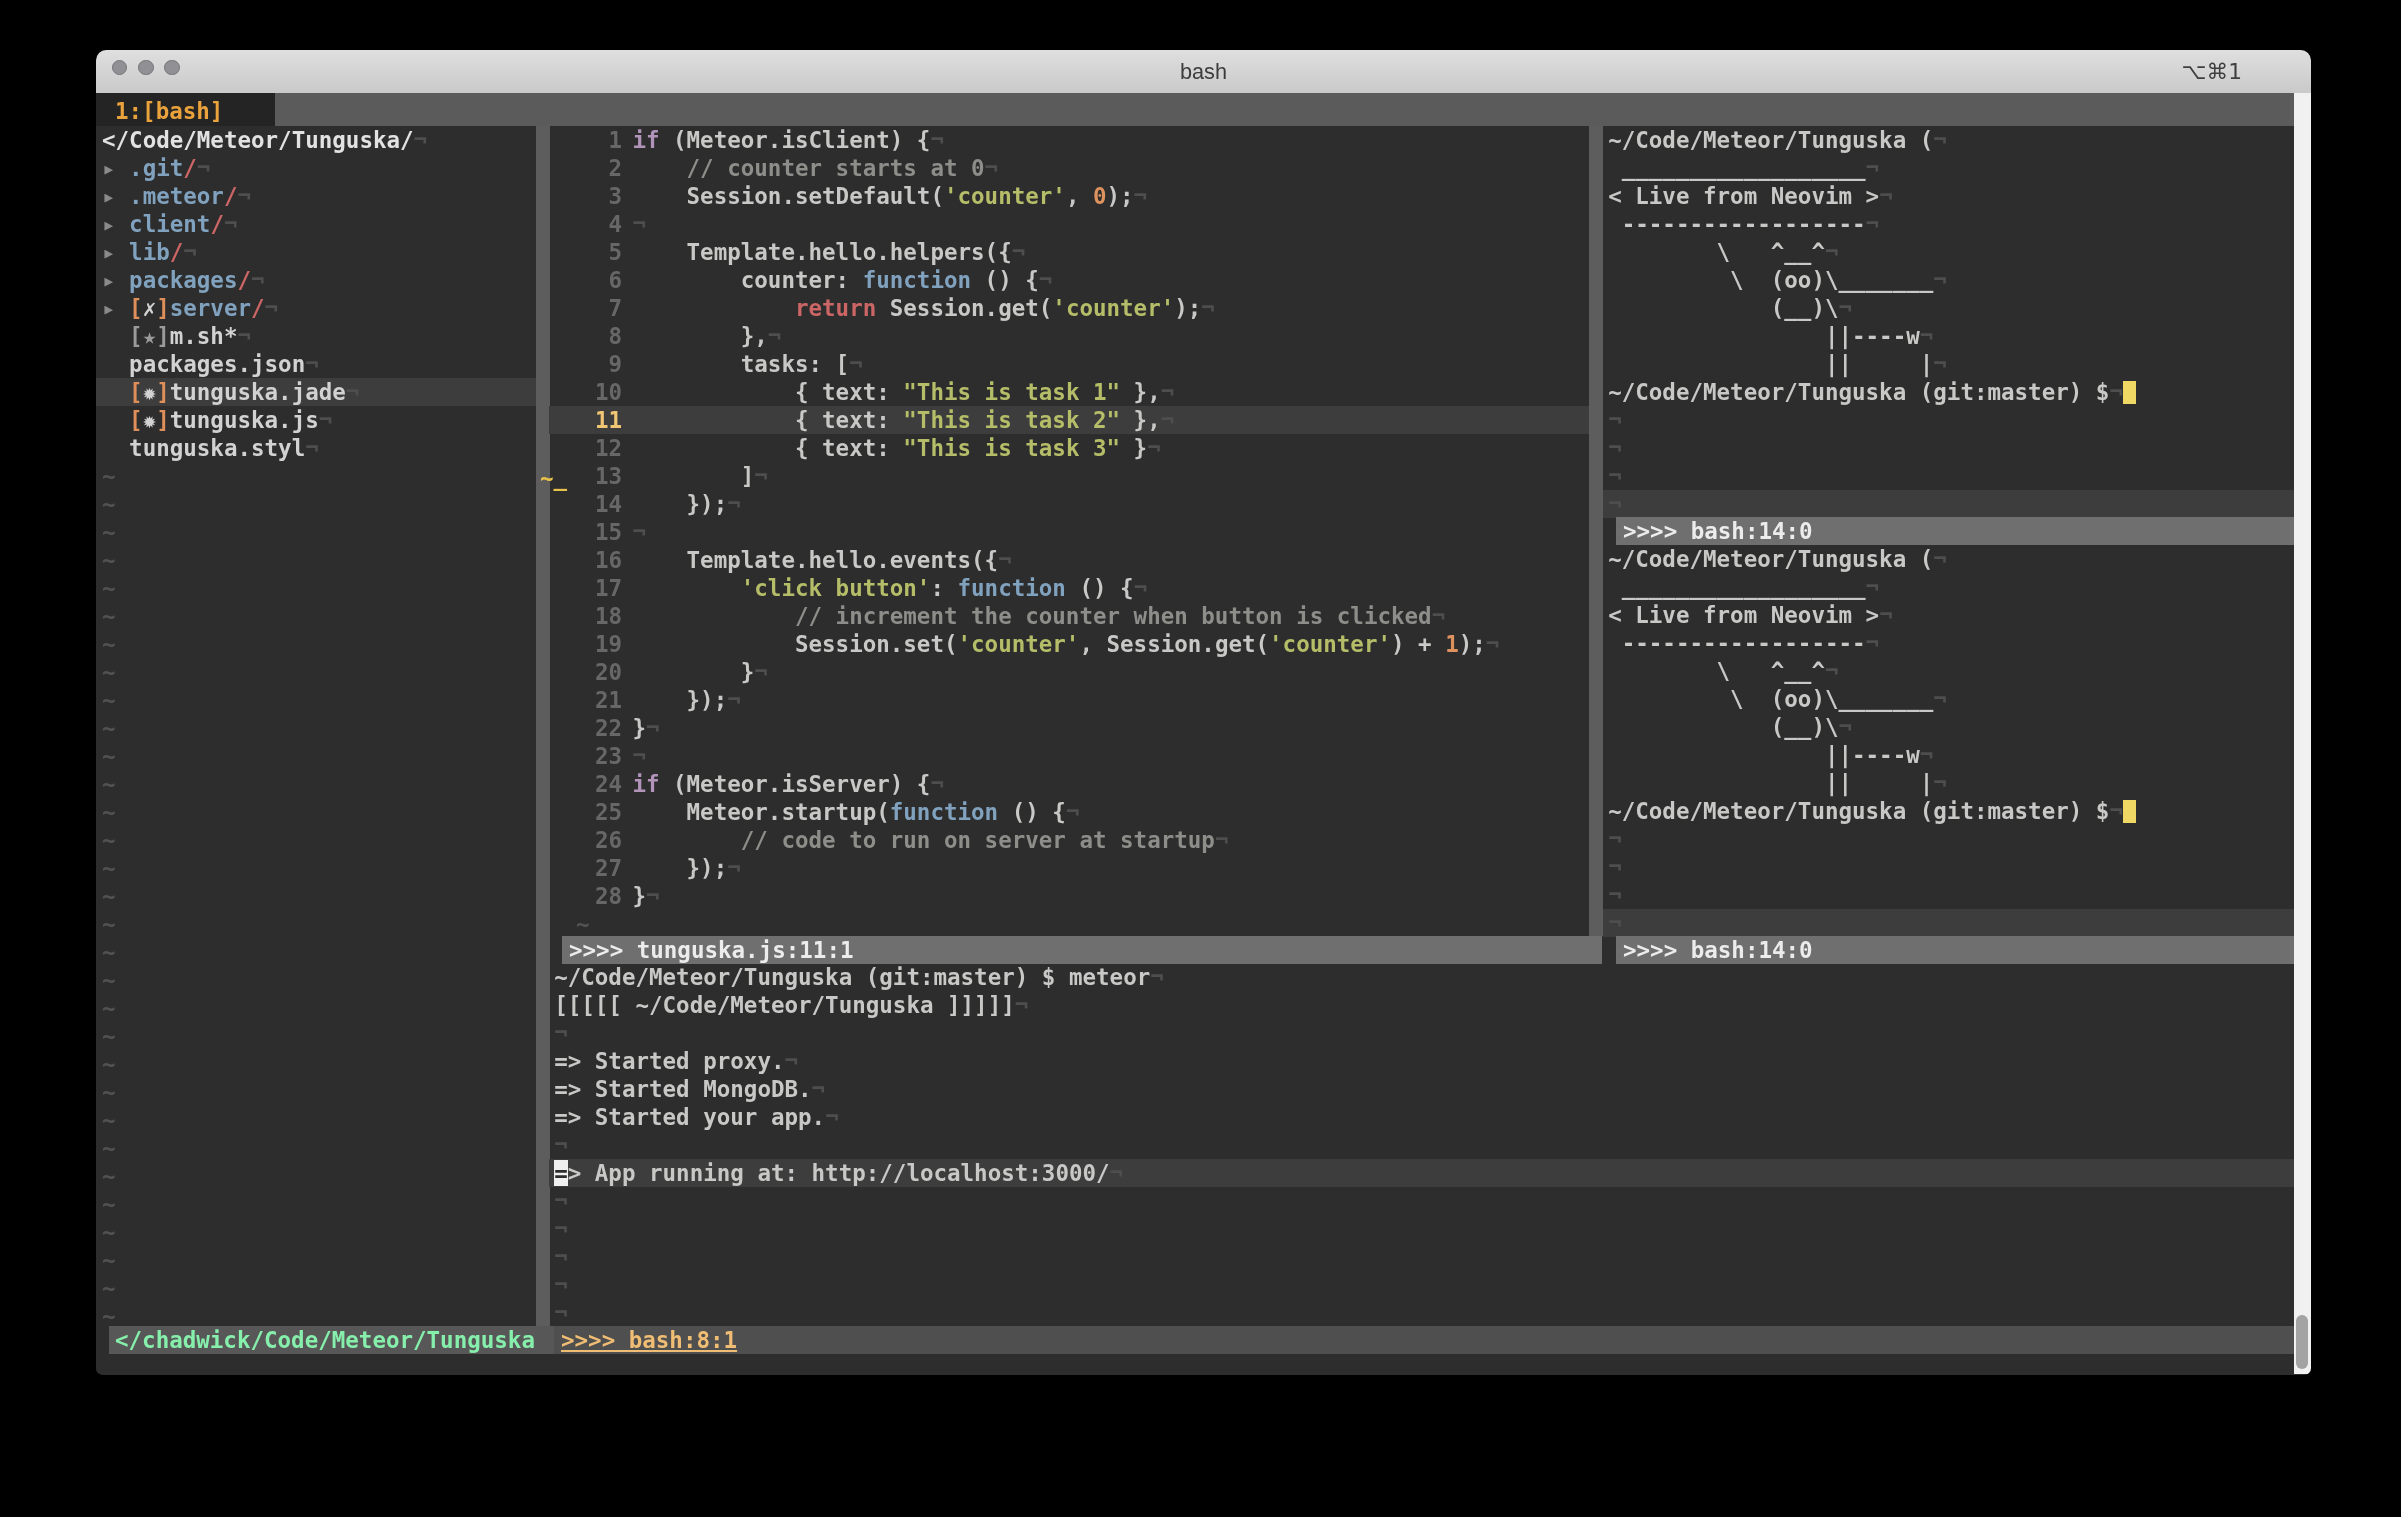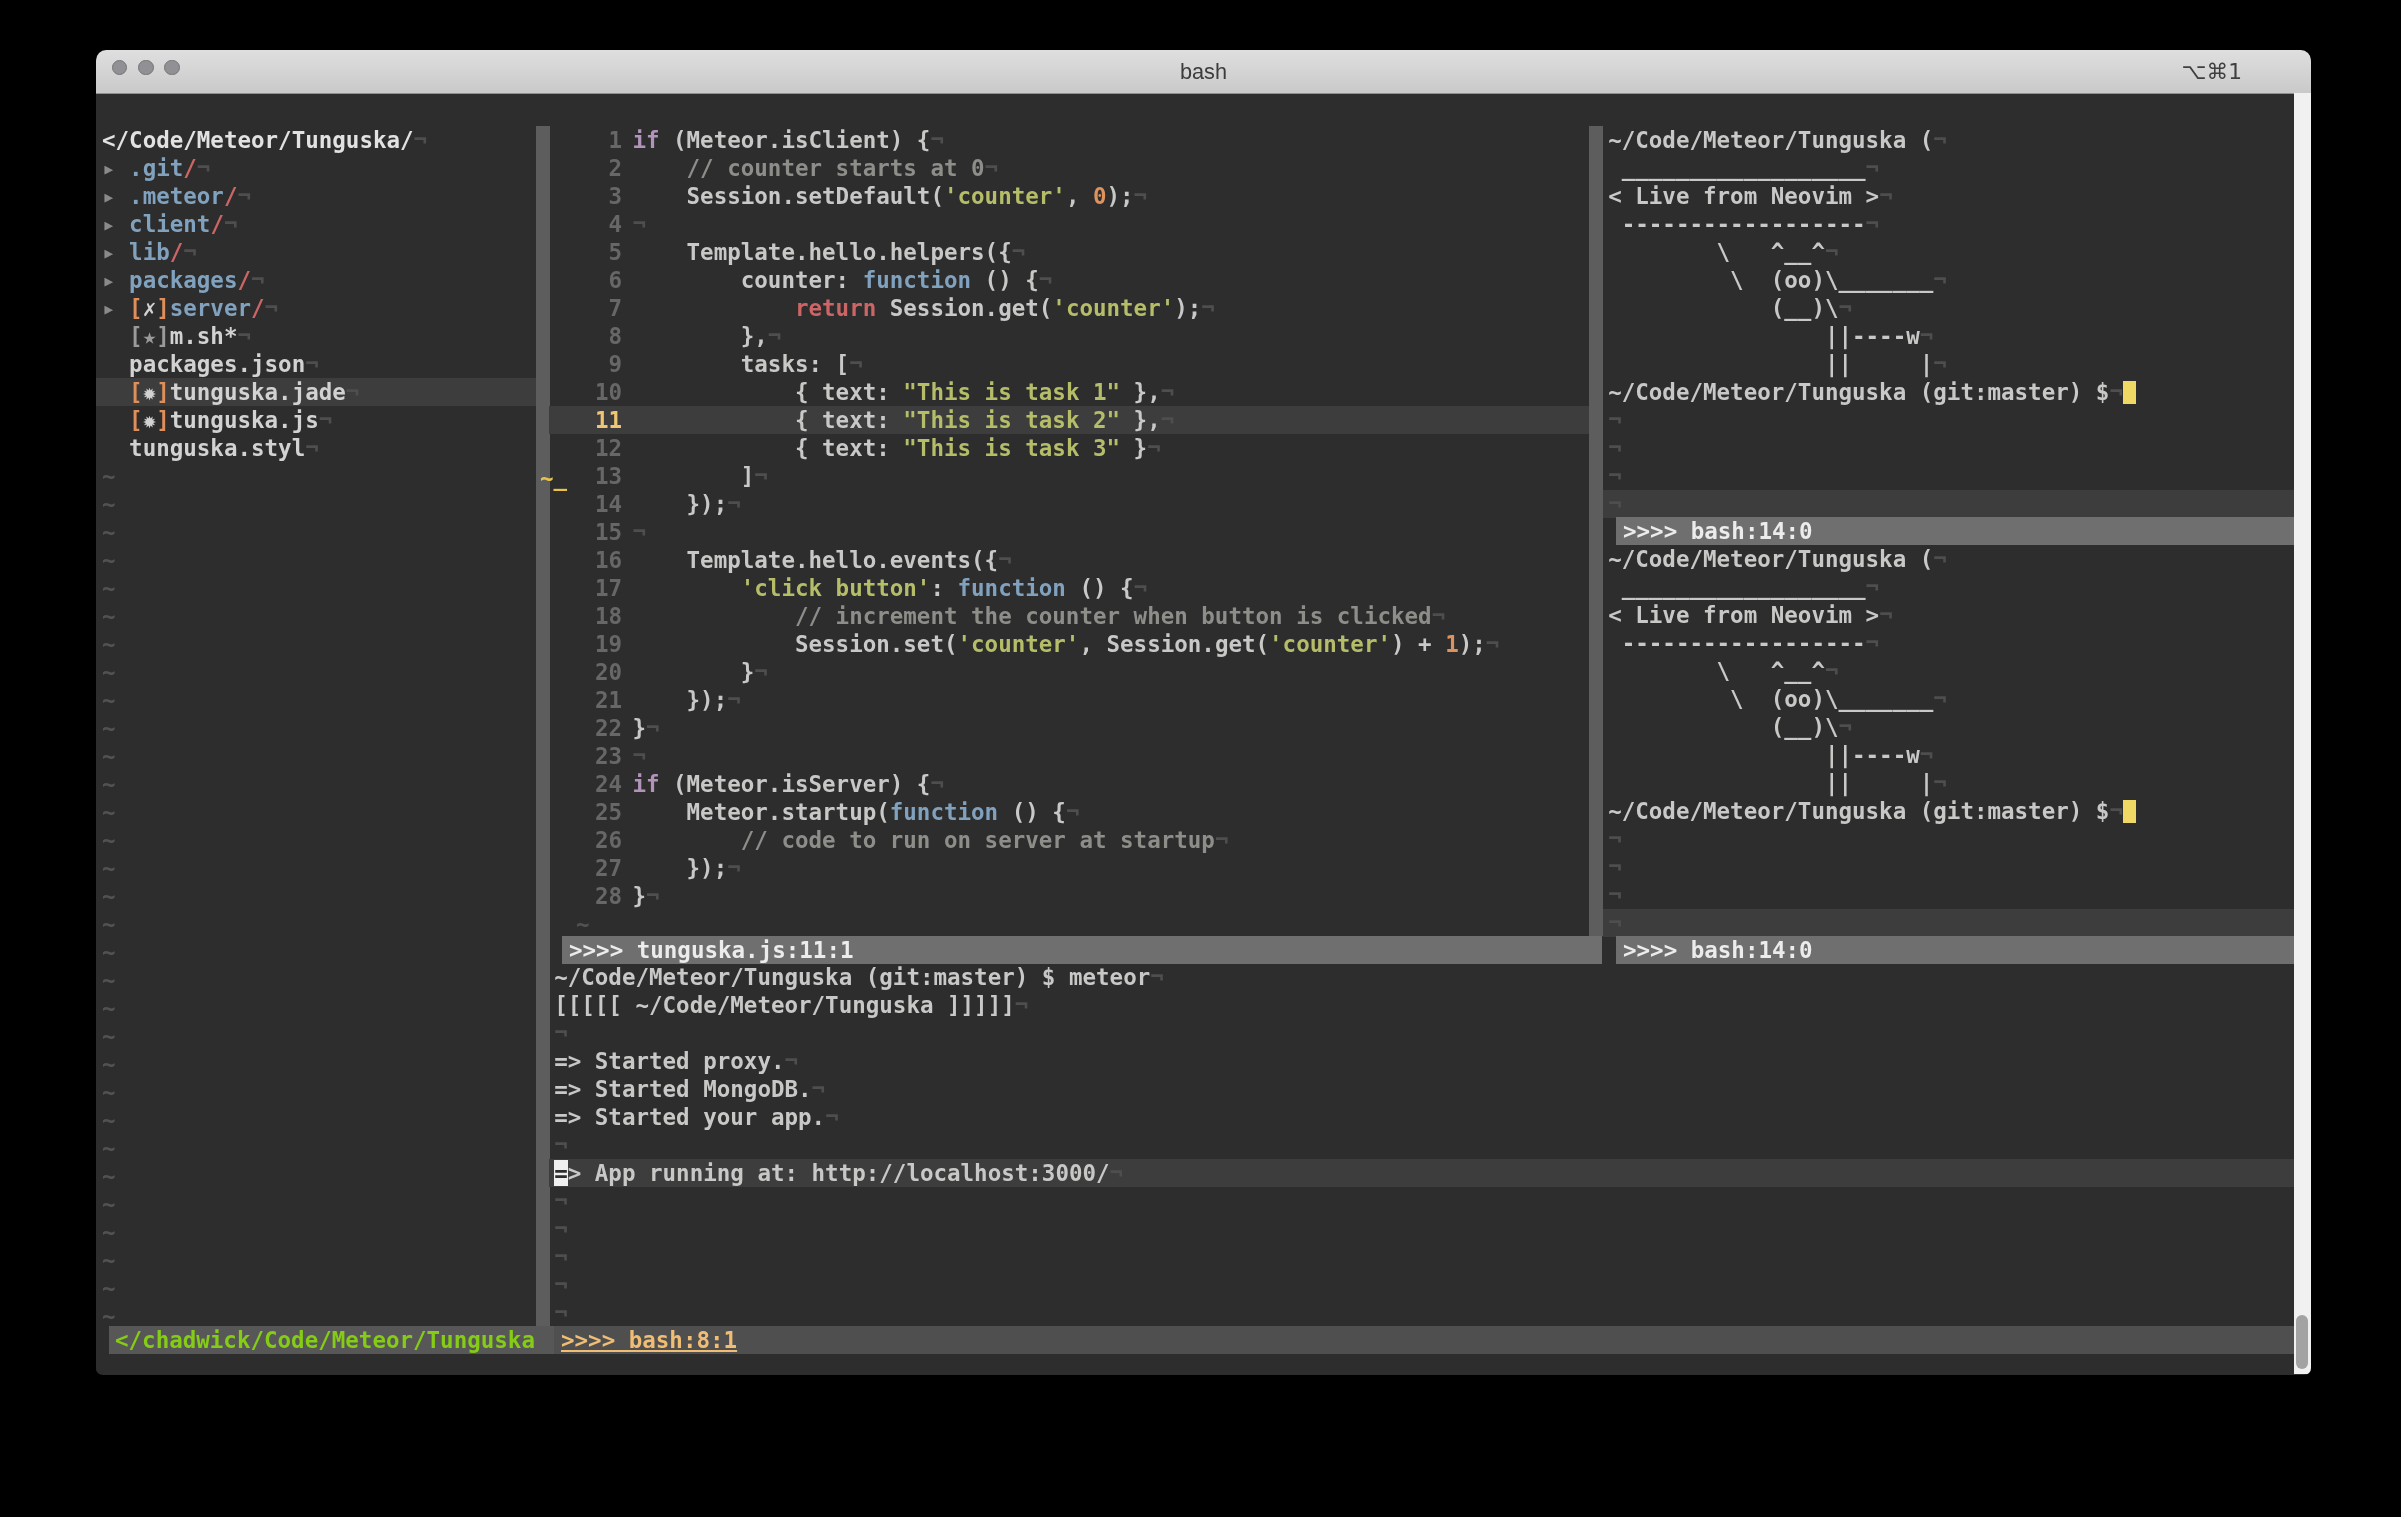--- a/index.html
+++ b/index.html
@@ -37,21 +37,21 @@
   .meteor{left:453px;width:1745px;top:837px;}
   .vsep{position:absolute;top:0;width:14px;background:#5d5d5d;}
   .sep1{left:440px;height:1200px;}
   .sep2{left:1493px;height:810px;}
   .status{position:absolute;height:28px;background:#6f6f6f;color:#ececec;
           font:700 22.5px/28px "DejaVu Sans Mono",monospace;white-space:pre;padding-left:7px;
           box-sizing:border-box;margin-left:13px;}
   .status.ed{left:453px;top:810px;width:1040px;}
   .status.ra{left:1507px;top:391px;width:691px;}
   .status.rb{left:1507px;top:810px;width:691px;}
-  .status.tree{left:0;top:1200px;width:445px;background:#575757;color:#84cc16;padding-left:6px;}
+  .status.tree{left:0;top:1200px;width:445px;background:#575757;color:#86efac;padding-left:6px;}
   .status.active{left:445px;top:1200px;width:1753px;background:#4f4f4f;color:#f0bd74;text-decoration:underline;}
   
   .c-fg{color:#c8c8c6}.c-com{color:#8d8d89}.c-kw{color:#b294bb}.c-fn{color:#81a2be}
   .c-ret{color:#cc6666}.c-str{color:#b5bd68}.c-num{color:#de935f}
   .c-dir{color:#81a2be}.c-slash{color:#cc6666}.c-white{color:#d2d2d2}
   .c-brk{color:#de8f5a}.c-gray{color:#9a9a9a}
   .eol{color:#4e4e4e;}
   .arrow{color:#8a8a8a;}
   .tilde{color:#525252;}
   .num{display:inline-block;width:73px;text-align:right;margin-right:10.4px;color:#676767;}
@@ -72,20 +72,25 @@
   <div class="win">
 
     <div class="titlebar">
       <span class="tl b1"></span>
       <span class="tl b2"></span>
       <span class="tl b3"></span>
       <div class="wtitle">bash</div>
       <div class="wshort">⌥⌘1</div>
     </div>
 
+    <div class="tabbar">
+      <div class="tabseg">
+        <span class="tablabel">1:[bash]</span>
+      </div>
+    </div>
 
     <div class="content">
 
       <div class="pane nerdtree t" id="nerdtree"><div class="row"><span class="treehead">&lt;/Code/Meteor/Tunguska/</span><span class="eol">¬</span></div><div class="row"><span class="arrow">▸ </span><span class="c-dir">.git</span><span class="c-slash">/</span><span class="eol">¬</span></div><div class="row"><span class="arrow">▸ </span><span class="c-dir">.meteor</span><span class="c-slash">/</span><span class="eol">¬</span></div><div class="row"><span class="arrow">▸ </span><span class="c-dir">client</span><span class="c-slash">/</span><span class="eol">¬</span></div><div class="row"><span class="arrow">▸ </span><span class="c-dir">lib</span><span class="c-slash">/</span><span class="eol">¬</span></div><div class="row"><span class="arrow">▸ </span><span class="c-dir">packages</span><span class="c-slash">/</span><span class="eol">¬</span></div><div class="row"><span class="arrow">▸ </span><span class="c-brk">[</span><span class="c-white">✗</span><span class="c-brk">]</span><span class="c-dir">server</span><span class="c-slash">/</span><span class="eol">¬</span></div><div class="row"><span class="c-fg">  </span><span class="c-gray">[★]</span><span class="c-white">m.sh*</span><span class="eol">¬</span></div><div class="row"><span class="c-fg">  </span><span class="c-white">packages.json</span><span class="eol">¬</span></div><div class="row hl"><span class="c-fg">  </span><span class="c-brk">[</span><span class="c-white">✹</span><span class="c-brk">]</span><span class="c-white">tunguska.jade</span><span class="eol">¬</span></div><div class="row"><span class="c-fg">  </span><span class="c-brk">[</span><span class="c-white">✹</span><span class="c-brk">]</span><span class="c-white">tunguska.js</span><span class="eol">¬</span></div><div class="row"><span class="c-fg">  </span><span class="c-white">tunguska.styl</span><span class="eol">¬</span></div><div class="row"><span class="tilde">~</span></div><div class="row"><span class="tilde">~</span></div><div class="row"><span class="tilde">~</span></div><div class="row"><span class="tilde">~</span></div><div class="row"><span class="tilde">~</span></div><div class="row"><span class="tilde">~</span></div><div class="row"><span class="tilde">~</span></div><div class="row"><span class="tilde">~</span></div><div class="row"><span class="tilde">~</span></div><div class="row"><span class="tilde">~</span></div><div class="row"><span class="tilde">~</span></div><div class="row"><span class="tilde">~</span></div><div class="row"><span class="tilde">~</span></div><div class="row"><span class="tilde">~</span></div><div class="row"><span class="tilde">~</span></div><div class="row"><span class="tilde">~</span></div><div class="row"><span class="tilde">~</span></div><div class="row"><span class="tilde">~</span></div><div class="row"><span class="tilde">~</span></div><div class="row"><span class="tilde">~</span></div><div class="row"><span class="tilde">~</span></div><div class="row"><span class="tilde">~</span></div><div class="row"><span class="tilde">~</span></div><div class="row"><span class="tilde">~</span></div><div class="row"><span class="tilde">~</span></div><div class="row"><span class="tilde">~</span></div><div class="row"><span class="tilde">~</span></div><div class="row"><span class="tilde">~</span></div><div class="row"><span class="tilde">~</span></div><div class="row"><span class="tilde">~</span></div><div class="row"><span class="tilde">~</span></div></div>
       <div class="vsep sep1"></div>
 
       <div class="pane editor t" id="editor"><div class="row"><span class="num">1</span><span class="c-kw">if</span><span class="c-fg"> (Meteor.isClient) {</span><span class="eol">¬</span></div><div class="row"><span class="num">2</span><span class="c-com">    // counter starts at 0</span><span class="eol">¬</span></div><div class="row"><span class="num">3</span><span class="c-fg">    Session.setDefault(</span><span class="c-str">'counter'</span><span class="c-fg">, </span><span class="c-num">0</span><span class="c-fg">);</span><span class="eol">¬</span></div><div class="row"><span class="num">4</span><span class="eol">¬</span></div><div class="row"><span class="num">5</span><span class="c-fg">    Template.hello.helpers({</span><span class="eol">¬</span></div><div class="row"><span class="num">6</span><span class="c-fg">        counter: </span><span class="c-fn">function</span><span class="c-fg"> () {</span><span class="eol">¬</span></div><div class="row"><span class="num">7</span><span class="c-fg">            </span><span class="c-ret">return</span><span class="c-fg"> Session.get(</span><span class="c-str">'counter'</span><span class="c-fg">);</span><span class="eol">¬</span></div><div class="row"><span class="num">8</span><span class="c-fg">        },</span><span class="eol">¬</span></div><div class="row"><span class="num">9</span><span class="c-fg">        tasks: [</span><span class="eol">¬</span></div><div class="row"><span class="num">10</span><span class="c-fg">            { text: </span><span class="c-str">"This is task 1"</span><span class="c-fg"> },</span><span class="eol">¬</span></div><div class="row hl"><span class="num cur">11</span><span class="c-fg">            { text: </span><span class="c-str">"This is task 2"</span><span class="c-fg"> },</span><span class="eol">¬</span></div><div class="row"><span class="num">12</span><span class="c-fg">            { text: </span><span class="c-str">"This is task 3"</span><span class="c-fg"> }</span><span class="eol">¬</span></div><div class="row"><span class="num">13</span><span class="c-fg">        ]</span><span class="eol">¬</span></div><div class="row"><span class="num">14</span><span class="c-fg">    });</span><span class="eol">¬</span></div><div class="row"><span class="num">15</span><span class="eol">¬</span></div><div class="row"><span class="num">16</span><span class="c-fg">    Template.hello.events({</span><span class="eol">¬</span></div><div class="row"><span class="num">17</span><span class="c-fg">        </span><span class="c-str">'click button'</span><span class="c-fg">: </span><span class="c-fn">function</span><span class="c-fg"> () {</span><span class="eol">¬</span></div><div class="row"><span class="num">18</span><span class="c-com">            // increment the counter when button is clicked</span><span class="eol">¬</span></div><div class="row"><span class="num">19</span><span class="c-fg">            Session.set(</span><span class="c-str">'counter'</span><span class="c-fg">, Session.get(</span><span class="c-str">'counter'</span><span class="c-fg">) + </span><span class="c-num">1</span><span class="c-fg">);</span><span class="eol">¬</span></div><div class="row"><span class="num">20</span><span class="c-fg">        }</span><span class="eol">¬</span></div><div class="row"><span class="num">21</span><span class="c-fg">    });</span><span class="eol">¬</span></div><div class="row"><span class="num">22</span><span class="c-fg">}</span><span class="eol">¬</span></div><div class="row"><span class="num">23</span><span class="eol">¬</span></div><div class="row"><span class="num">24</span><span class="c-kw">if</span><span class="c-fg"> (Meteor.isServer) {</span><span class="eol">¬</span></div><div class="row"><span class="num">25</span><span class="c-fg">    Meteor.startup(</span><span class="c-fn">function</span><span class="c-fg"> () {</span><span class="eol">¬</span></div><div class="row"><span class="num">26</span><span class="c-com">        // code to run on server at startup</span><span class="eol">¬</span></div><div class="row"><span class="num">27</span><span class="c-fg">    });</span><span class="eol">¬</span></div><div class="row"><span class="num">28</span><span class="c-fg">}</span><span class="eol">¬</span></div><div class="row"><span class="tilde">  ~</span></div></div>
       <div class="vsep sep2"></div>
 
       <div class="pane rightcol t" id="rterm-a" style="top:0"><div class="row"><span class="c-fg">~/Code/Meteor/Tunguska (</span><span class="eol">¬</span></div><div class="row"><span class="c-fg"> __________________</span><span class="eol">¬</span></div><div class="row"><span class="c-fg">&lt; Live from Neovim &gt;</span><span class="eol">¬</span></div><div class="row"><span class="c-fg"> ------------------</span><span class="eol">¬</span></div><div class="row"><span class="c-fg">        \   ^__^</span><span class="eol">¬</span></div><div class="row"><span class="c-fg">         \  (oo)\_______</span><span class="eol">¬</span></div><div class="row"><span class="c-fg">            (__)\</span><span class="eol">¬</span></div><div class="row"><span class="c-fg">                ||----w</span><span class="eol">¬</span></div><div class="row"><span class="c-fg">                ||     |</span><span class="eol">¬</span></div><div class="row"><span class="c-fg">~/Code/Meteor/Tunguska (git:master) $</span><span class="eol">¬</span><span class="cursor-y"></span></div><div class="row"><span class="c-fg"></span><span class="eol">¬</span></div><div class="row"><span class="c-fg"></span><span class="eol">¬</span></div><div class="row"><span class="c-fg"></span><span class="eol">¬</span></div><div class="row hl"><span class="c-fg"></span><span class="eol">¬</span></div></div>

